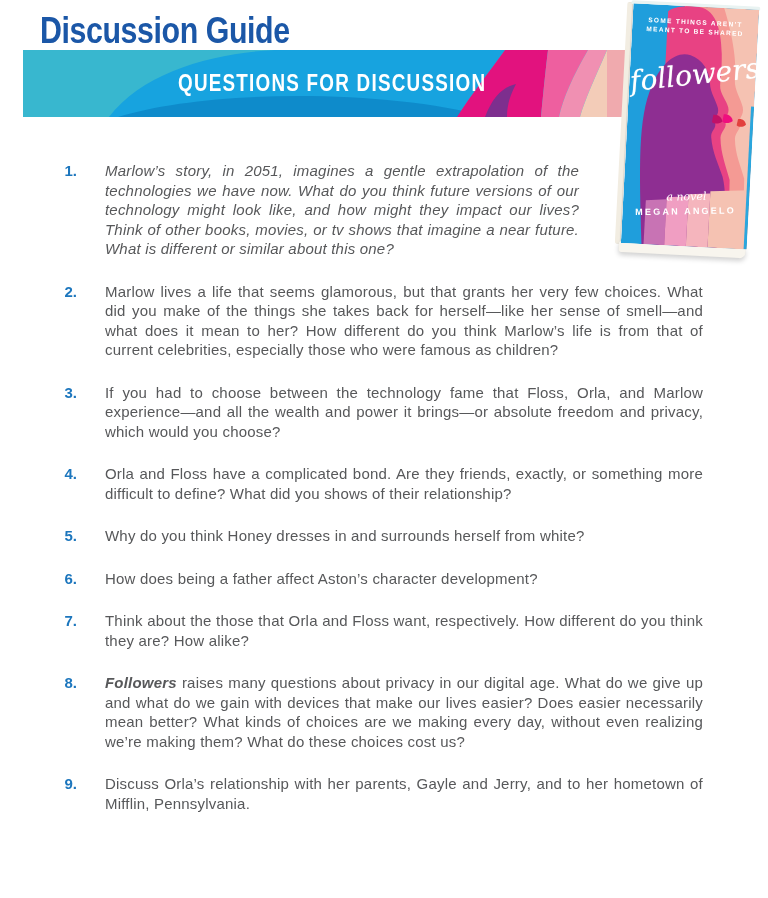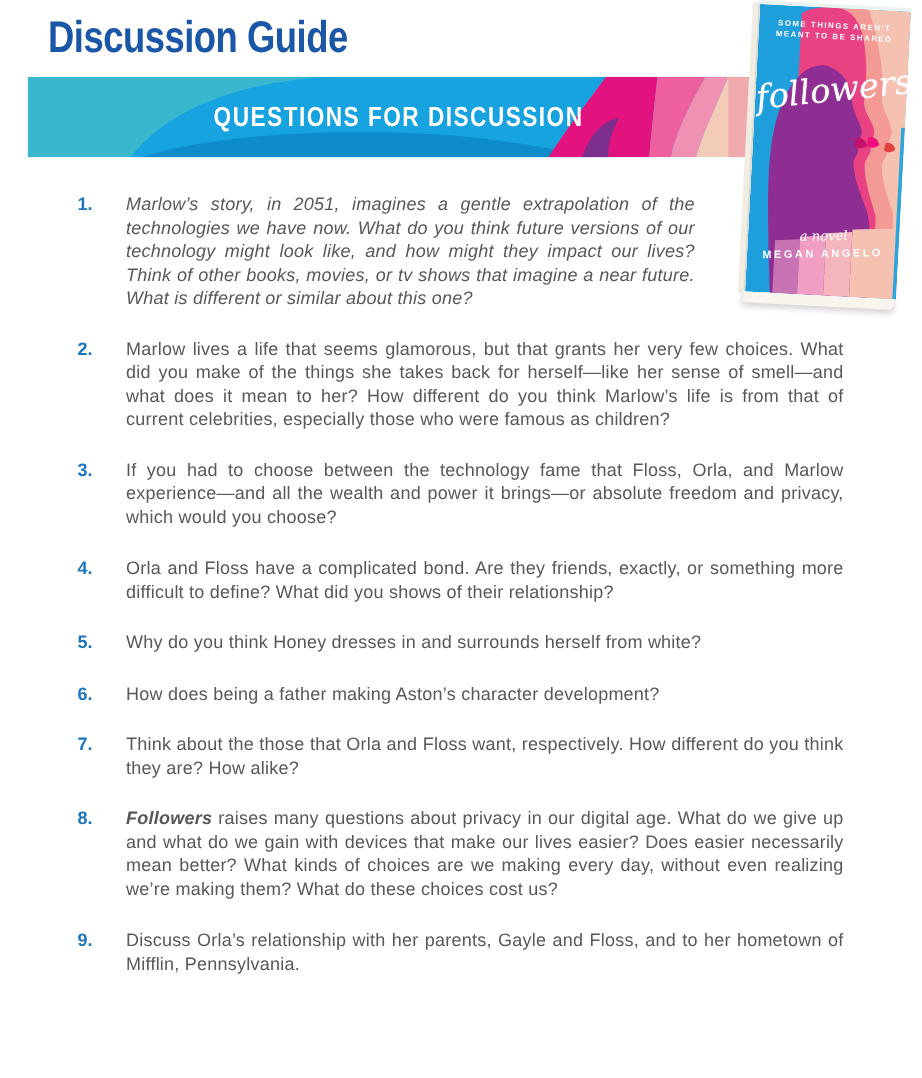--- a/index.html
+++ b/index.html
@@ -9,21 +9,21 @@
     overflow:hidden;
   }
   
   .page-title{
     position:absolute;left:40px;top:10px;
     font-size:37px;font-weight:bold;color:#1b57a7;
     transform:scaleX(.82);transform-origin:left top;
     letter-spacing:-0.5px;white-space:nowrap;margin:0;
   }
   
-  .banner{position:absolute;left:23px;top:64px;width:602px;height:67px;}
+  .banner{position:absolute;left:23px;top:50px;width:602px;height:67px;}
   .banner svg{position:absolute;left:0;top:0;width:100%;height:100%;}
   .banner-title{
     position:absolute;left:155px;top:0;height:67px;display:flex;align-items:center;
     color:#ffffff;font-weight:bold;font-size:23px;letter-spacing:1.5px;
     transform:scaleX(.82);transform-origin:left center;white-space:nowrap;
   }
   
   .book{
     position:absolute;left:627px;top:2px;width:133px;height:252px;
     transform:rotate(3deg);transform-origin:40px 10px;
@@ -153,27 +153,27 @@
     <div class="q">
       <span class="num">4.</span>
       <div class="qtext">Orla and Floss have a complicated bond. Are they friends, exactly, or something more difficult to define? What did you shows of their relationship?</div>
     </div>
     <div class="q">
       <span class="num">5.</span>
       <div class="qtext">Why do you think Honey dresses in and surrounds herself from white?</div>
     </div>
     <div class="q">
       <span class="num">6.</span>
-      <div class="qtext">How does being a father making Aston’s character development?</div>
+      <div class="qtext">How does being a father affect Aston’s character development?</div>
     </div>
     <div class="q">
       <span class="num">7.</span>
       <div class="qtext">Think about the those that Orla and Floss want, respectively. How different do you think they are? How alike?</div>
     </div>
     <div class="q">
       <span class="num">8.</span>
       <div class="qtext"><em class="lead">Followers</em> raises many questions about privacy in our digital age. What do we give up and what do we gain with devices that make our lives easier? Does easier necessarily mean better? What kinds of choices are we making every day, without even realizing we’re making them? What do these choices cost us?</div>
     </div>
     <div class="q">
       <span class="num">9.</span>
-      <div class="qtext">Discuss Orla’s relationship with her parents, Gayle and Floss, and to her hometown of Mifflin, Pennsylvania.</div>
+      <div class="qtext">Discuss Orla’s relationship with her parents, Gayle and Jerry, and to her hometown of Mifflin, Pennsylvania.</div>
     </div>
   </div>
 
 </body></html>

